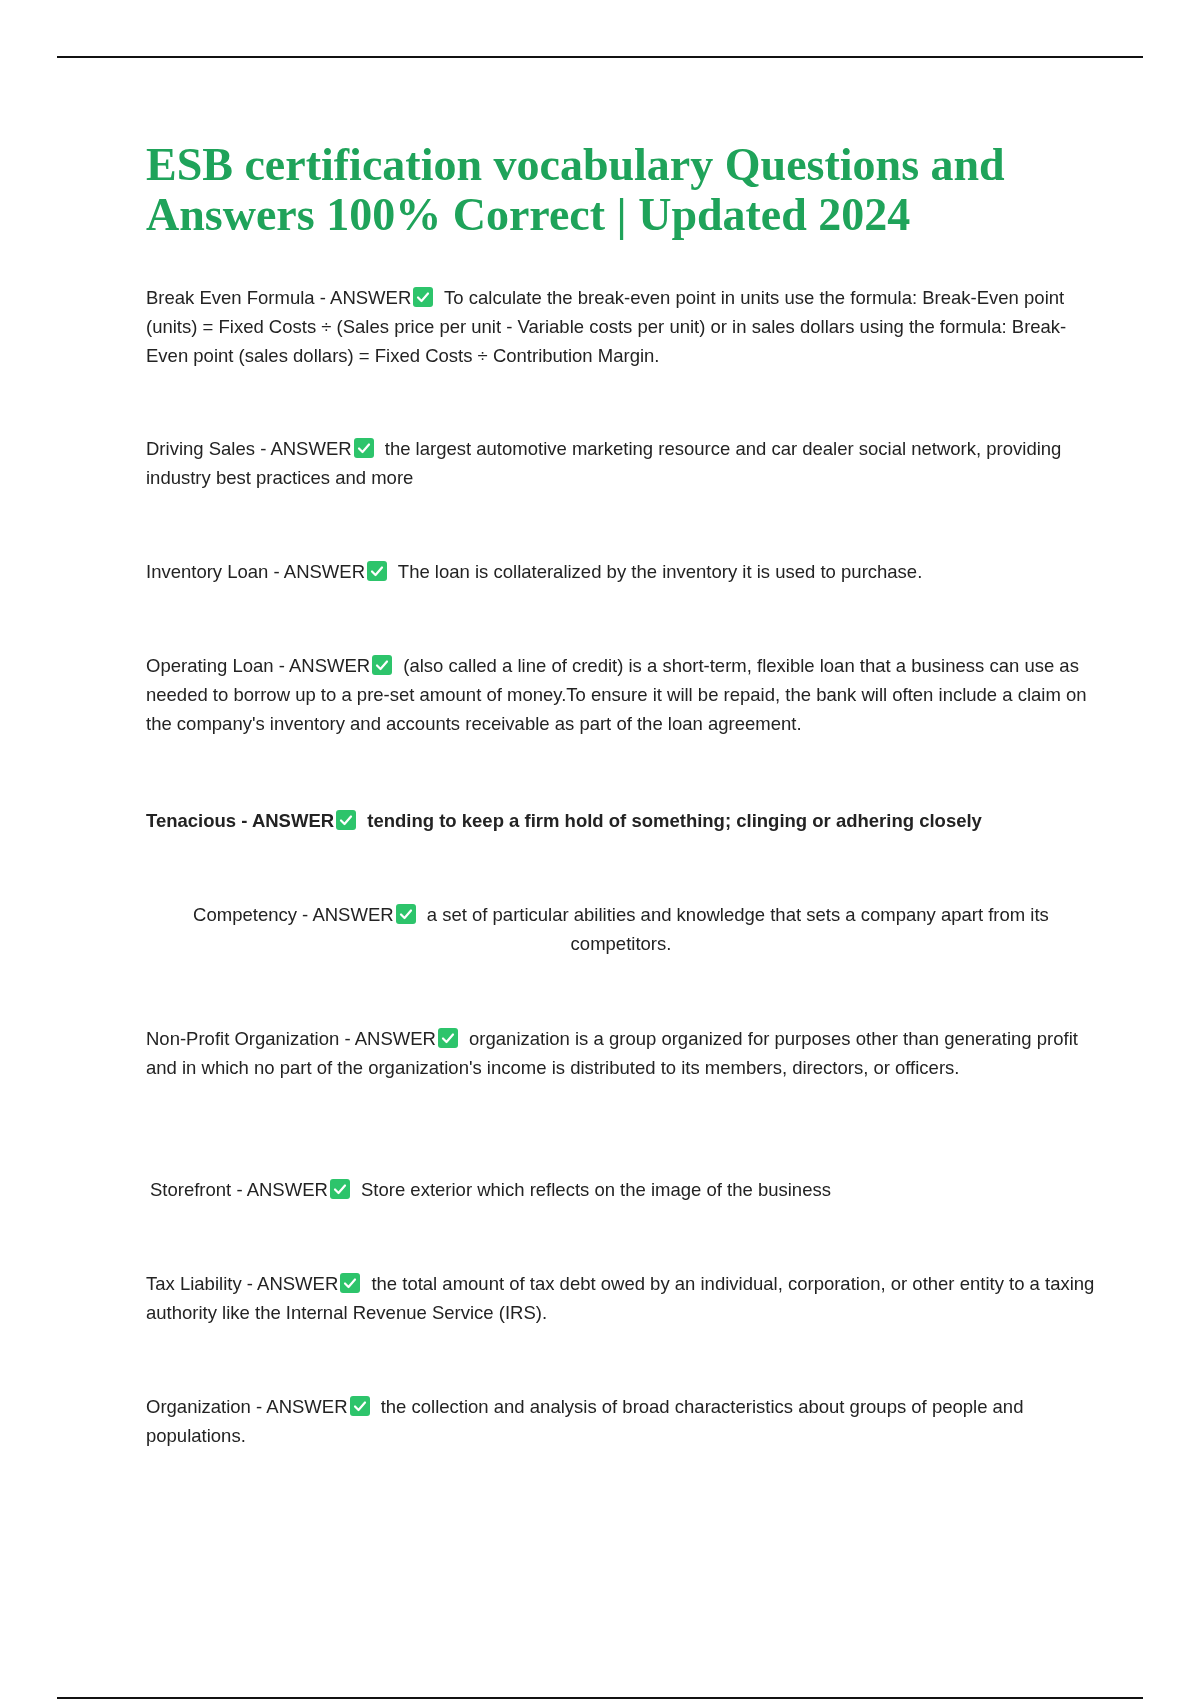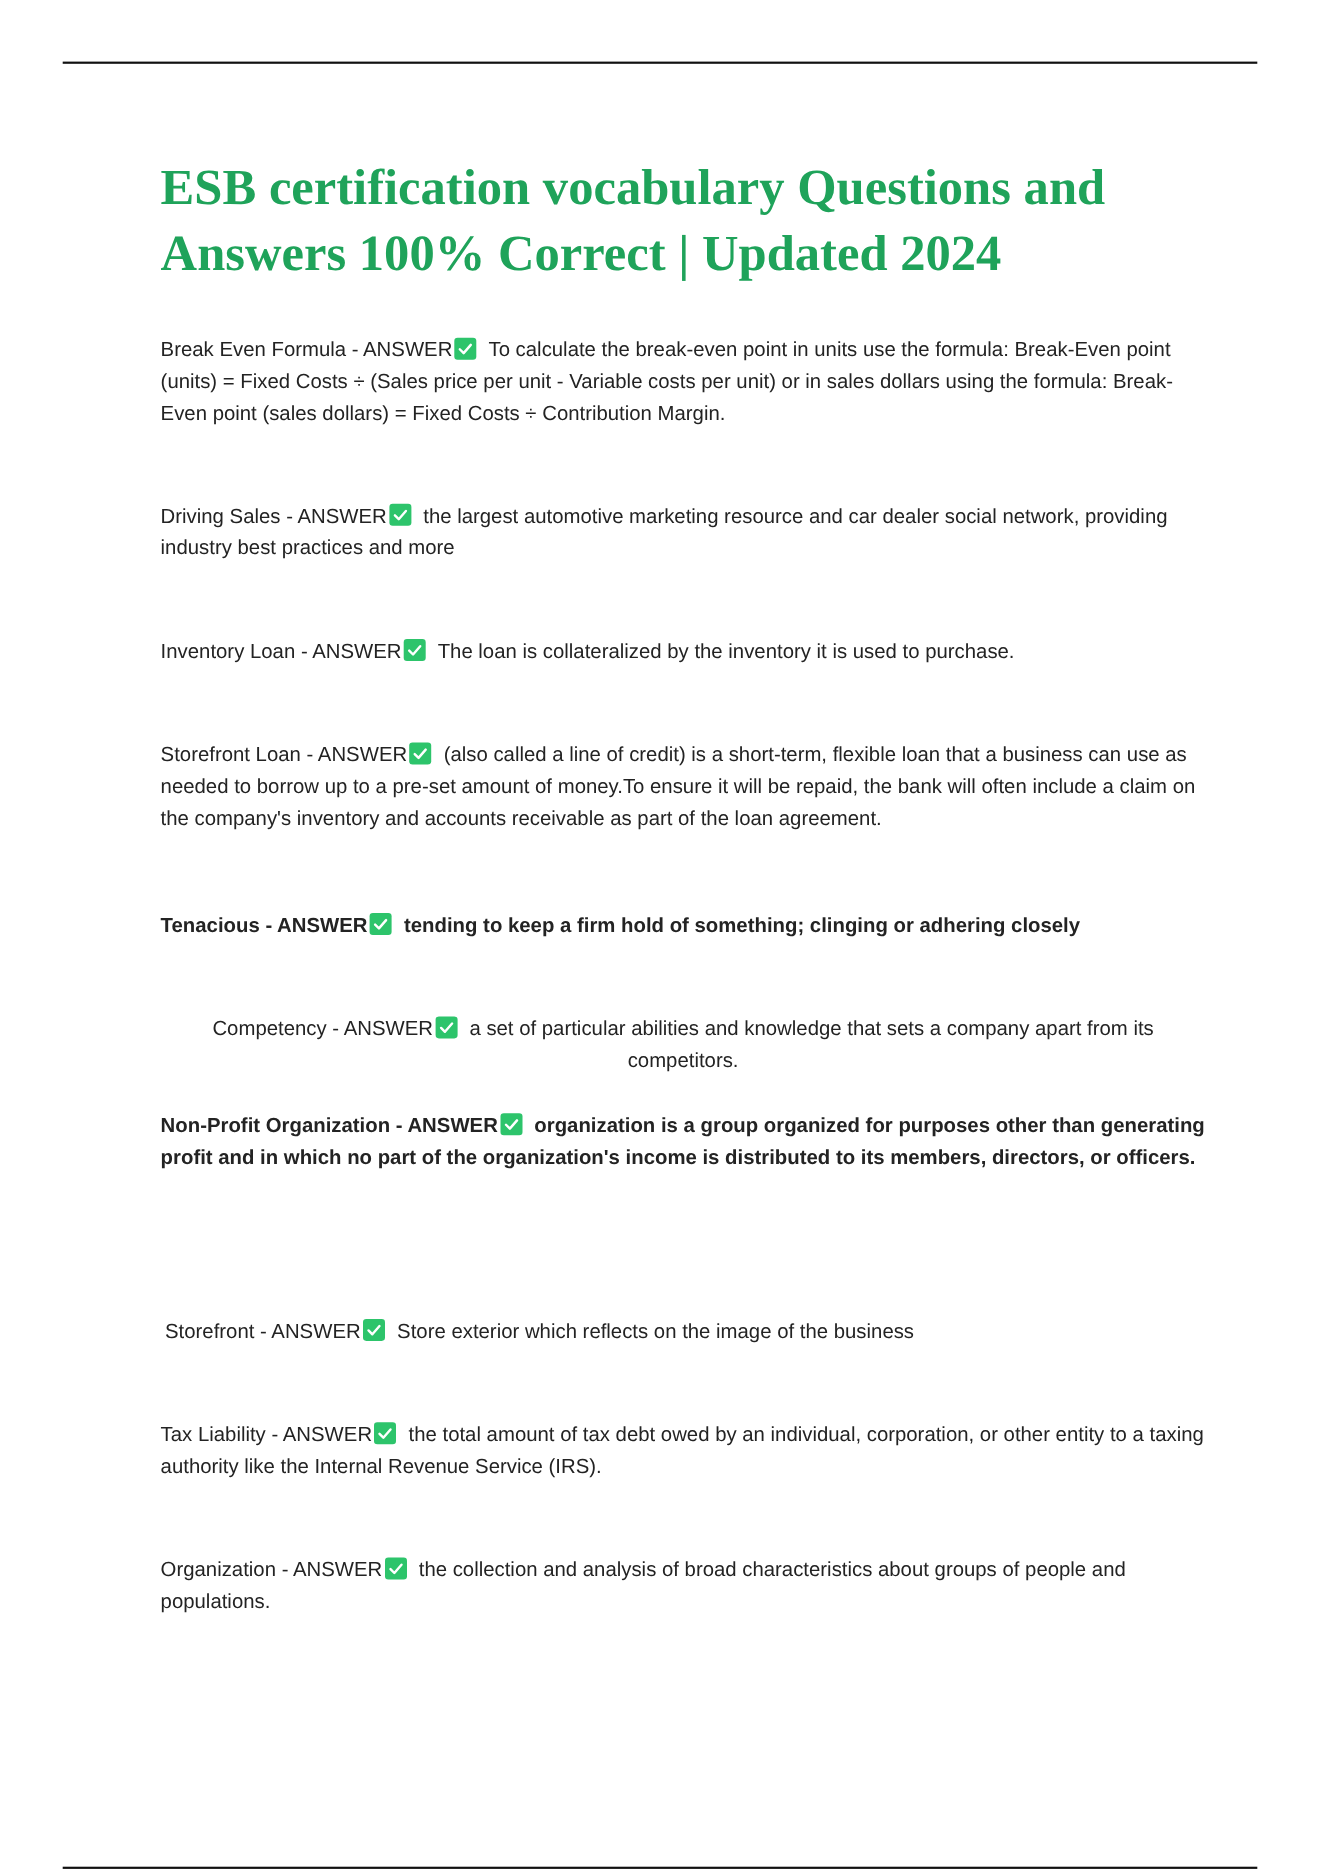--- a/index.html
+++ b/index.html
@@ -29,21 +29,21 @@
       position: absolute;
       left: 146px;
       top: 140px;
       width: 950px;
     }
     .doc-title {
       margin: 0;
       font-family: "Liberation Serif", "DejaVu Serif", serif;
       font-weight: bold;
       font-size: 46px;
-      line-height: 60px;
+      line-height: 50px;
       color: #1fa35a;
       letter-spacing: 0px;
     }
     .entries {
       margin-top: 20px;
     }
     .entry {
       font-size: 18.5px;
       line-height: 29px;
       color: #232323;
@@ -94,41 +94,41 @@
     <span class="definition">the largest automotive marketing resource and car dealer social network, providing industry best practices and more</span>
   </p>
       <p class="entry" style="position: absolute; left: 0px; width: 950px; top: 297px;">
     <span class="term">Inventory Loan</span>
     <span class="answer-tag"> - ANSWER</span><span class="check-icon"><svg width="16" height="16" viewBox="0 0 16 16">
             <path d="M3 8.5 L6.5 12 L13 4.5" fill="none" stroke="#ffffff" stroke-width="2.2" stroke-linecap="round" stroke-linejoin="round"></path>
           </svg></span>
     <span class="definition">The loan is collateralized by the inventory it is used to purchase.</span>
   </p>
       <p class="entry" style="position: absolute; left: 0px; width: 950px; top: 391px;">
-    <span class="term">Storefront Loan</span>
+    <span class="term">Operating Loan</span>
     <span class="answer-tag"> - ANSWER</span><span class="check-icon"><svg width="16" height="16" viewBox="0 0 16 16">
             <path d="M3 8.5 L6.5 12 L13 4.5" fill="none" stroke="#ffffff" stroke-width="2.2" stroke-linecap="round" stroke-linejoin="round"></path>
           </svg></span>
     <span class="definition">(also called a line of credit) is a short-term, flexible loan that a business can use as needed to borrow up to a pre-set amount of money.To ensure it will be repaid, the bank will often include a claim on the company's inventory and accounts receivable as part of the loan agreement.</span>
   </p>
       <p class="entry" style="position: absolute; left: 0px; width: 950px; top: 546px; font-weight: bold;">
     <span class="term">Tenacious</span>
     <span class="answer-tag"> - ANSWER</span><span class="check-icon"><svg width="16" height="16" viewBox="0 0 16 16">
             <path d="M3 8.5 L6.5 12 L13 4.5" fill="none" stroke="#ffffff" stroke-width="2.2" stroke-linecap="round" stroke-linejoin="round"></path>
           </svg></span>
     <span class="definition">tending to keep a firm hold of something; clinging or adhering closely</span>
   </p>
       <p class="entry" style="position: absolute; left: 0px; width: 950px; top: 640px; text-align: center;">
     <span class="term">Competency</span>
     <span class="answer-tag"> - ANSWER</span><span class="check-icon"><svg width="16" height="16" viewBox="0 0 16 16">
             <path d="M3 8.5 L6.5 12 L13 4.5" fill="none" stroke="#ffffff" stroke-width="2.2" stroke-linecap="round" stroke-linejoin="round"></path>
           </svg></span>
     <span class="definition">a set of particular abilities and knowledge that sets a company apart from its competitors.</span>
   </p>
-      <p class="entry" style="position: absolute; left: 0px; width: 950px; top: 728px; font-weight: bold;">
+      <p class="entry" style="position: absolute; left: 0px; width: 950px; top: 764px;">
     <span class="term">Non-Profit Organization</span>
     <span class="answer-tag"> - ANSWER</span><span class="check-icon"><svg width="16" height="16" viewBox="0 0 16 16">
             <path d="M3 8.5 L6.5 12 L13 4.5" fill="none" stroke="#ffffff" stroke-width="2.2" stroke-linecap="round" stroke-linejoin="round"></path>
           </svg></span>
     <span class="definition">organization is a group organized for purposes other than generating profit and in which no part of the organization's income is distributed to its members, directors, or officers.</span>
   </p>
       <p class="entry" style="position: absolute; left: 4px; width: 950px; top: 915px;">
     <span class="term">Storefront</span>
     <span class="answer-tag"> - ANSWER</span><span class="check-icon"><svg width="16" height="16" viewBox="0 0 16 16">
             <path d="M3 8.5 L6.5 12 L13 4.5" fill="none" stroke="#ffffff" stroke-width="2.2" stroke-linecap="round" stroke-linejoin="round"></path>

